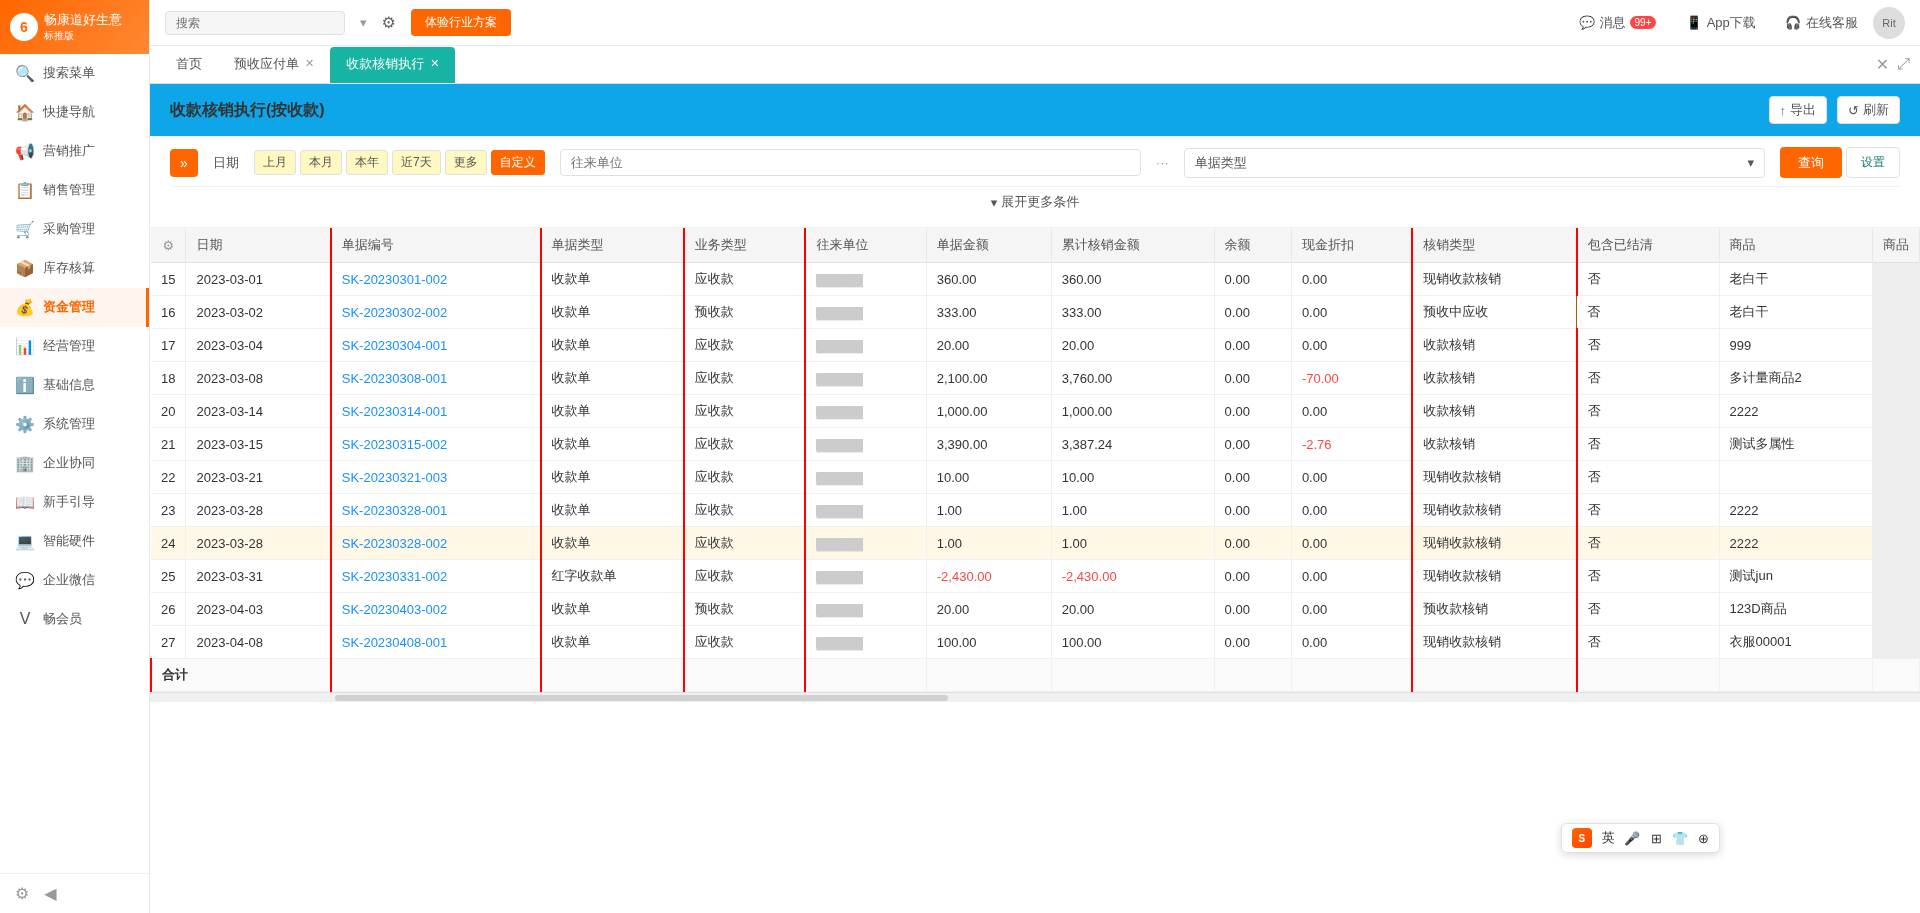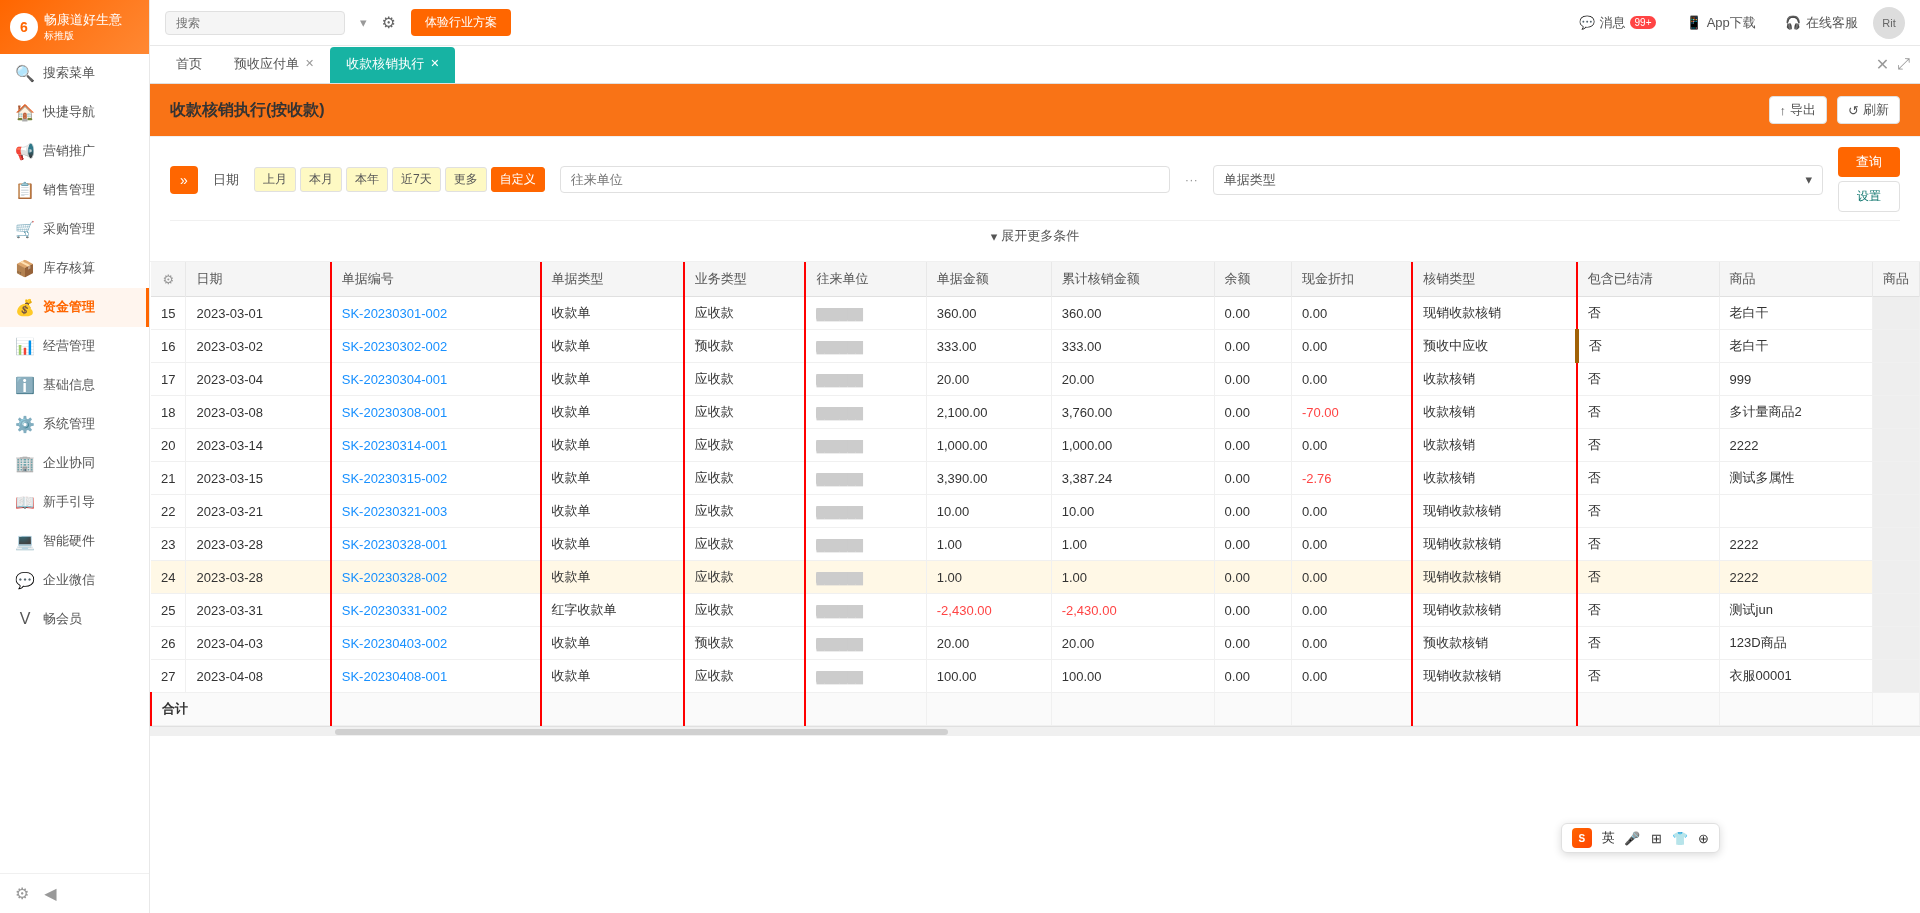--- a/index.html
+++ b/index.html
@@ -35,21 +35,21 @@
     .tabs { background: #fff; border-bottom: 1px solid #e0e0e0; display: flex; align-items: center; padding: 0 10px; height: 38px; flex-shrink: 0; }
     .tab { padding: 8px 16px; cursor: pointer; color: #555; border-bottom: 2px solid transparent; display: flex; align-items: center; gap: 6px; font-size: 13px; white-space: nowrap; justify-content: center; }
     .tab.active { color: #fff; background: #17b3a3; border-radius: 4px 4px 0 0; border-bottom: 2px solid #17b3a3; }
     .tab-close { font-size: 11px; color: #999; cursor: pointer; }
     .tab.active .tab-close { color: #fff; }
     .tabs-spacer { flex: 1; }
     .tabs-actions { display: flex; gap: 8px; }
     .tabs-action-btn { color: #999; cursor: pointer; font-size: 16px; }
 
     
-    .page-header { background: #f97316; padding: 12px 20px; border-bottom: 1px solid #f0f0f0; display: flex; align-items: center; justify-content: space-between; flex-shrink: 0; }
+    .page-header { background: #0ea5e9; padding: 12px 20px; border-bottom: 1px solid #f0f0f0; display: flex; align-items: center; justify-content: space-between; flex-shrink: 0; }
     .page-title { font-size: 16px; font-weight: bold; color: #333; }
     .page-actions { display: flex; gap: 10px; }
     .page-action-btn { display: flex; align-items: center; gap: 4px; color: #555; cursor: pointer; font-size: 12px; border: 1px solid #e0e0e0; padding: 4px 10px; border-radius: 4px; background: #fff; }
 
     
     .filter-bar { background: #fff; padding: 10px 20px; border-bottom: 1px solid #f0f0f0; flex-shrink: 0; }
     .filter-row { display: flex; align-items: center; gap: 15px; }
     .filter-toggle { width: 28px; height: 28px; background: #ff6600; color: #fff; border-radius: 4px; display: flex; align-items: center; justify-content: center; cursor: pointer; font-size: 14px; flex-shrink: 0; }
     .filter-label { color: #555; white-space: nowrap; }
     .filter-date-btns { display: flex; gap: 4px; align-items: center; }
@@ -231,21 +231,21 @@
       <div style="flex:1">
         <input class="filter-input" type="text" placeholder="往来单位" style="">
       </div>
       <span class="filter-dots">···</span>
       <div style="flex:1">
         <div class="filter-type">
           <span>单据类型</span>
           <span>▾</span>
         </div>
       </div>
-      <div style="display:flex;flex-direction:column;gap:4px">
+      <div style="display:flex;flex-direction:row;gap:4px">
         <button class="filter-query-btn">查询</button>
         <button class="filter-set-btn">设置</button>
       </div>
     </div>
     <div class="filter-expand">
       <span>▾</span>
       <span>展开更多条件</span>
     </div>
   </div>
 
@@ -290,21 +290,21 @@
     <td>16</td>
     <td>2023-03-02</td>
     <td style="border-left:2px solid #ff0000;border-right:2px solid #ff0000;"><a class="link-text">SK-20230302-002</a></td>
     <td>收款单</td>
     <td style="border-left:2px solid #ff0000;border-right:2px solid #ff0000;">预收款</td>
     <td><span style="background:#ccc;color:#ccc;border-radius:2px;font-size:11px;">██████</span></td>
     <td class="">333.00</td>
     <td class="">333.00</td>
     <td>0.00</td>
     <td class="">0.00</td>
-    <td style="border-left:2px solid #ff0000;border-right:4px solid #a16207;">预收中应收</td>
+    <td style="border-left:2px solid #ff0000;border-right:1px solid #a16207;">预收中应收</td>
     <td>否</td>
     <td>老白干</td>
     <td style="width:30px;background:#eee;"></td>
   </tr>
           <tr>
     <td>17</td>
     <td>2023-03-04</td>
     <td style="border-left:2px solid #ff0000;border-right:2px solid #ff0000;"><a class="link-text">SK-20230304-001</a></td>
     <td>收款单</td>
     <td style="border-left:2px solid #ff0000;border-right:2px solid #ff0000;">应收款</td>

